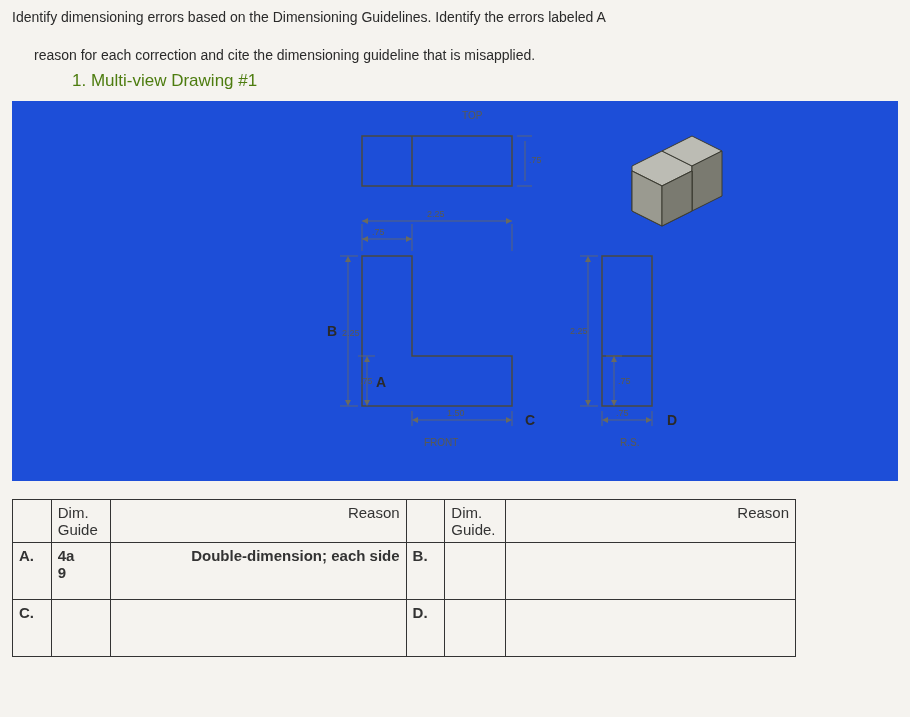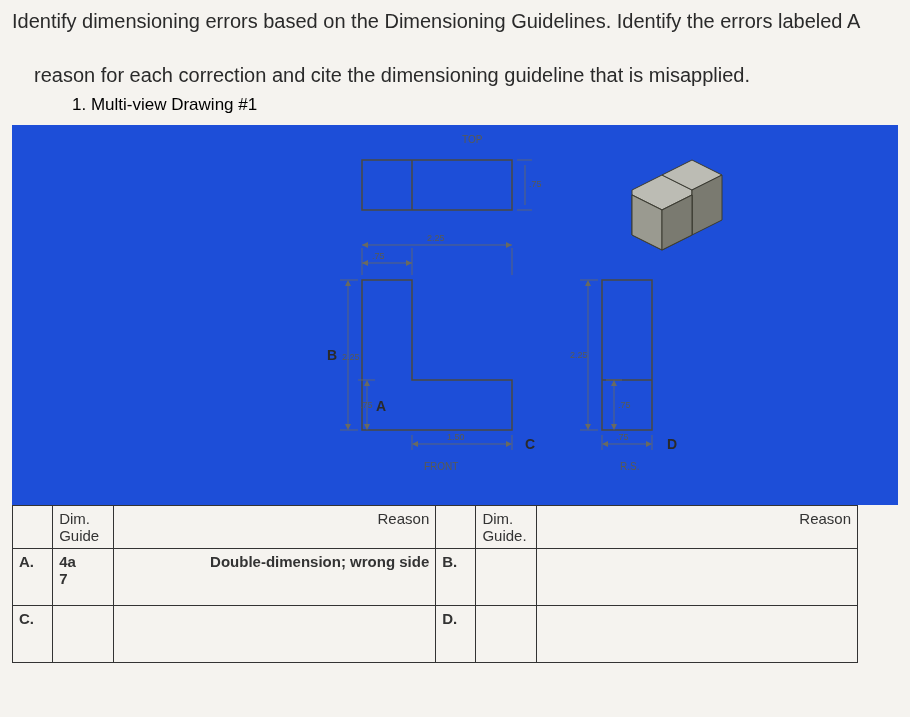--- a/index.html
+++ b/index.html
@@ -4,48 +4,48 @@
   <style>
     body {
       margin: 0;
       padding: 8px 12px;
       font-family: Arial, sans-serif;
       background: #f5f3ef;
       width: 910px;
       box-sizing: border-box;
     }
     .question-text {
-      font-size: 20px;
+      font-size: 14px;
       line-height: 1.35;
       color: #2a2a2a;
       margin-bottom: 6px;
     }
     .sub-item {
       font-size: 17px;
-      color: #000000;
+      color: #4d7c0f;
       margin-left: 60px;
       margin-bottom: 10px;
     }
     .drawing-area {
       width: 100%;
       height: 380px;
       position: relative;
       background: #1d4ed8;
     }
     .drawing-svg {
       position: absolute;
       left: 220px;
       top: 0;
       width: 580px;
       height: 380px;
     }
     .answer-table {
       border-collapse: collapse;
-      width: 846px;
-      margin-top: 0;
+      width: 784px;
+      margin-top: 18px;
       padding-left: 40px;
     }
     .answer-table td, .answer-table th {
       border: 1px solid #333;
       font-size: 15px;
       padding: 4px 6px;
       vertical-align: top;
       text-align: left;
       color: #333;
     }
@@ -200,22 +200,22 @@
 Guide</th>
     <th class="reason-col">Reason</th>
     <th class="label-col"></th>
     <th class="guide-col" style="white-space:pre-line;">Dim.
 Guide.</th>
     <th class="reason-col">Reason</th>
   </tr>
   <tr class="tall-row">
     <td class="label-col">A.</td>
     <td class="guide-col answer-given" style="white-space:pre-line;">4a
-7</td>
-    <td class="reason-col answer-given">Double-dimension; wrong side</td>
+9</td>
+    <td class="reason-col answer-given">Double-dimension; each side</td>
     <td class="label-col">B.</td>
     <td class="guide-col"></td>
     <td class="reason-col"></td>
   </tr>
   <tr class="tall-row">
     <td class="label-col">C.</td>
     <td class="guide-col"></td>
     <td class="reason-col"></td>
     <td class="label-col">D.</td>
     <td class="guide-col"></td>

